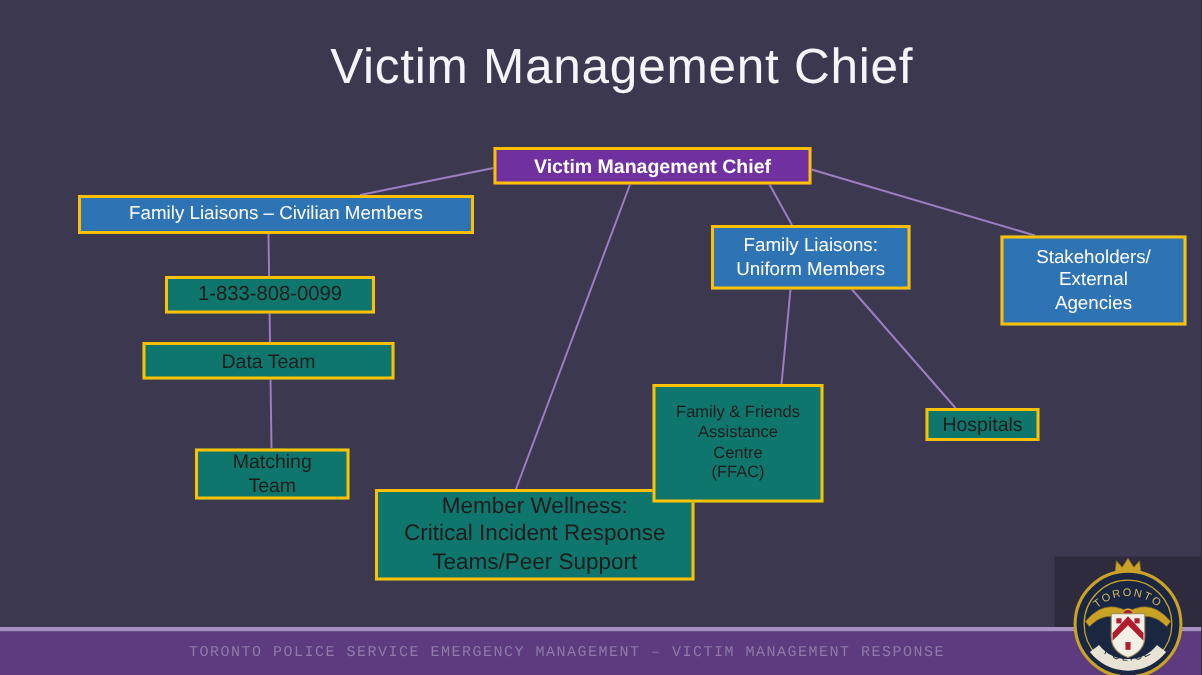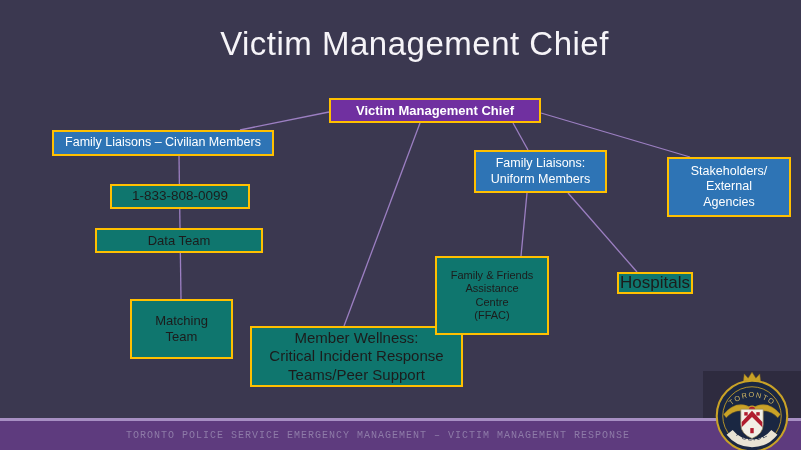--- a/index.html
+++ b/index.html
@@ -56,38 +56,38 @@
       <line x1="179" y1="156" x2="181" y2="299" stroke="#9c7fc2" stroke-width="1.3"></line>
       <line x1="420" y1="123" x2="344" y2="326" stroke="#9c7fc2" stroke-width="1.3"></line>
       <line x1="513" y1="123" x2="528" y2="150" stroke="#9c7fc2" stroke-width="1.3"></line>
       <line x1="541" y1="113" x2="690" y2="157" stroke="#9c7fc2" stroke-width="1.3"></line>
       <line x1="527" y1="193" x2="521" y2="256" stroke="#9c7fc2" stroke-width="1.3"></line>
       <line x1="568" y1="193" x2="637" y2="272" stroke="#9c7fc2" stroke-width="1.3"></line>
     </svg>
 
   <div id="nodes">
       <div class="node node-purple" style="left: 329px; top: 98px; width: 212px; height: 25px; font-size: 13px;"><span>Victim Management Chief</span></div>
-      <div class="node node-blue" style="left: 52px; top: 130px; width: 222px; height: 26px; font-size: 12.5px; justify-content: center;"><span>Family Liaisons – Civilian Members</span></div>
+      <div class="node node-blue" style="left: 52px; top: 130px; width: 264px; height: 26px; font-size: 12.5px; justify-content: center;"><span>Family Liaisons – Civilian Members</span></div>
       <div class="node node-white" style="left: 110px; top: 184px; width: 140px; height: 25px; font-size: 13.5px;"><span>1-833-808-0099</span></div>
       <div class="node node-white" style="left: 95px; top: 228px; width: 168px; height: 25px; font-size: 13px;"><span>Data Team</span></div>
-      <div class="node node-white" style="left: 130px; top: 299px; width: 103px; height: 60px; font-size: 13px;"><span>Matching
+      <div class="node node-white" style="left: 130px; top: 299px; width: 103px; height: 34px; font-size: 13px;"><span>Matching
 Team</span></div>
       <div class="node node-white" style="left: 250px; top: 326px; width: 213px; height: 61px; font-size: 15px;"><span>Member Wellness:
 Critical Incident Response
 Teams/Peer Support</span></div>
       <div class="node node-blue" style="left: 474px; top: 150px; width: 133px; height: 43px; font-size: 12.5px;"><span>Family Liaisons:
 Uniform Members</span></div>
       <div class="node node-blue" style="left: 667px; top: 157px; width: 124px; height: 60px; font-size: 12.5px;"><span>Stakeholders/
 External
 Agencies</span></div>
       <div class="node node-white" style="left: 435px; top: 256px; width: 114px; height: 79px; font-size: 11px;"><span>Family &amp; Friends
 Assistance
 Centre
 (FFAC)</span></div>
-      <div class="node node-white" style="left: 617px; top: 272px; width: 76px; height: 22px; font-size: 17px;"><span>Hospitals</span></div>
+      <div class="node node-white" style="left: 617px; top: 272px; width: 76px; height: 22px; font-size: 13px;"><span>Hospitals</span></div>
     </div>
 
   <div class="logo-panel"></div>
 
   <div class="footer-strip"></div>
   <div class="footer-bar">
     <div class="footer-text">TORONTO POLICE SERVICE EMERGENCY MANAGEMENT – VICTIM MANAGEMENT RESPONSE</div>
   </div>
 
   <svg class="badge" viewBox="0 0 100 100">

